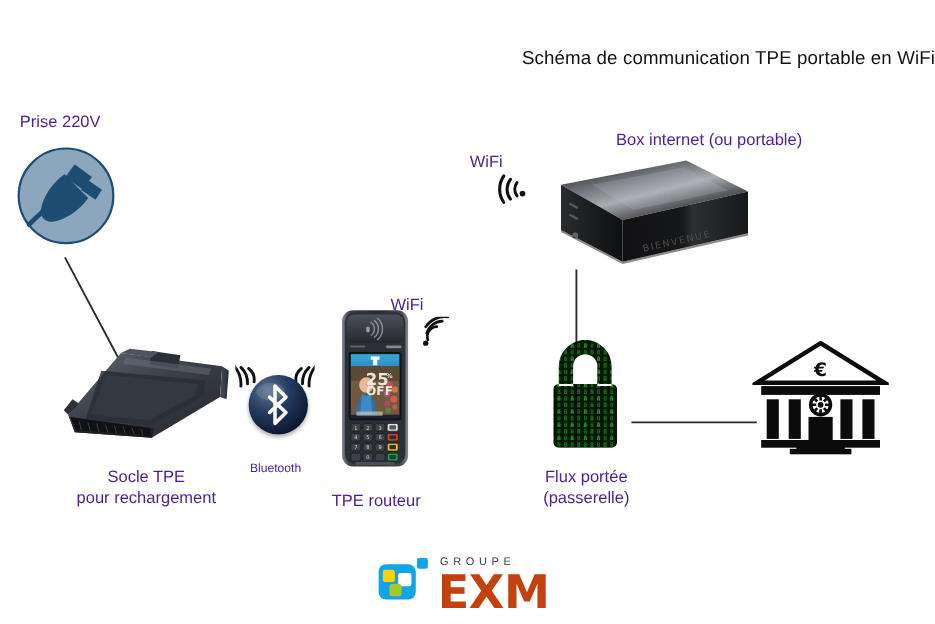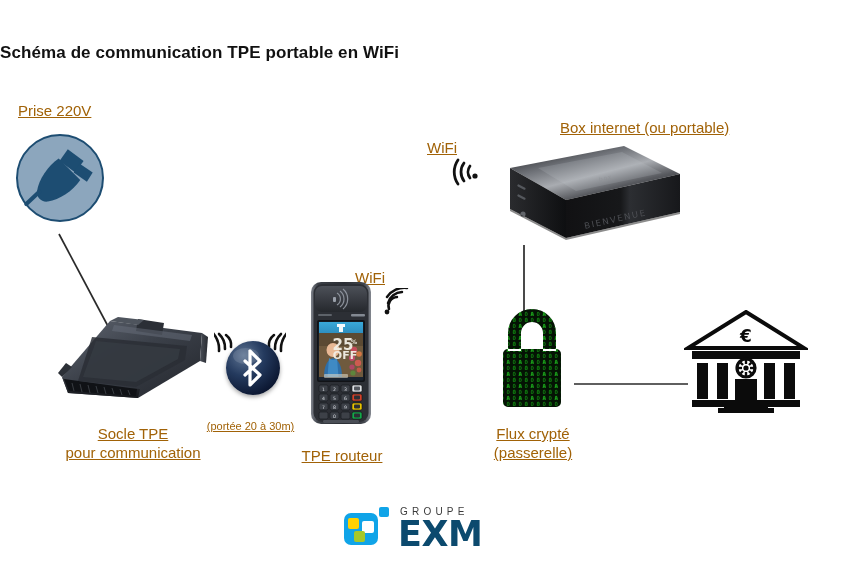--- a/index.html
+++ b/index.html
@@ -6,26 +6,26 @@
   body{
     width:850px;height:567px;position:relative;overflow:hidden;
     font-family:"Liberation Sans", sans-serif;
     color:#1a1a1a;
     -webkit-font-smoothing:antialiased;
   }
   .abs{position:absolute;}
 
   
   #title{
-    left:0;top:43px;width:850px;text-align:left;
-    font-size:17px;font-weight:bold;letter-spacing:.1px;color:#111;
-  }
-
-  
-  .lbl{font-size:15px;color:#a16207;line-height:19px;white-space:pre-line;text-decoration:underline;}
+    left:0;top:43px;width:850px;text-align:right;
+    font-size:17px;font-weight:normal;letter-spacing:.1px;color:#111;
+  }
+
+  
+  .lbl{font-size:15px;color:#4c1d95;line-height:19px;white-space:pre-line;}
   .lbl.center{text-align:center;}
   .small{font-size:11px;}
 
   
   #prise-label{left:18px;top:101px;}
   #prise-circle{
     left:16px;top:134px;width:88px;height:88px;border-radius:50%;
     background:#8ca6bd;border:2.5px solid #1d4d72;box-sizing:border-box;
   }
   #prise-circle svg{position:absolute;left:0;top:0;}
@@ -64,21 +64,21 @@
 
   
   #logo{left:344px;top:503px;width:165px;height:46px;}
   #logo-mark{position:absolute;left:0;top:4px;width:48px;height:40px;}
   #logo-groupe{
     position:absolute;left:56px;top:3px;
     font-size:10px;font-weight:normal;letter-spacing:4.2px;color:#3b3b3b;
   }
   #logo-exm{
     position:absolute;left:54px;top:11px;
-    font-size:35px;font-weight:bold;letter-spacing:-0.5px;color:#0c4a6e;
+    font-size:42px;font-weight:bold;letter-spacing:-0.5px;color:#c2410c;
     font-family:"DejaVu Sans", sans-serif;
   }
 </style>
 </head>
 <body>
 
 <div class="abs" id="title">Schéma de communication TPE portable en WiFi</div>
 
 <svg class="abs" style="left:55px;top:232px;width:70px;height:105px;overflow:visible;">
   <line x1="4" y1="2" x2="55" y2="98" stroke="#2a2a2a" stroke-width="1.7"></line>
@@ -144,21 +144,21 @@
 
     <path d="M86 4 L112 8 L110 20 L84 16 Z" fill="#2b2f36"></path>
     <path d="M58 6 L66 2 L92 5 L86 10 Z" fill="#4e545d"></path>
 
     <path d="M10 62 L6 58 L14 48 L20 52 Z" fill="#2c3037"></path>
 
     <path d="M62 10 L140 20 L138 26 L60 16 Z" fill="#6d7481" opacity=".45"></path>
   </svg>
 </div>
 <div class="abs lbl center" id="socle-label">Socle TPE
-pour communication</div>
+pour rechargement</div>
 
 <div class="abs" id="bt-wrap">
   <svg width="72" height="72" viewBox="0 0 72 72" style="position:absolute;left:0;top:0;">
 
     <g stroke="#111" fill="none" stroke-width="2.6" stroke-linecap="round">
       <path d="M17 22 A13 13 0 0 0 12 10"></path>
       <path d="M11 24 A19 19 0 0 0 5 9"></path>
       <path d="M5 26 A25 25 0 0 0 -1 8"></path>
     </g>
 
@@ -169,21 +169,21 @@
     </g>
   </svg>
   <div id="bt-ball">
     <svg width="54" height="54" viewBox="0 0 54 54" style="position:absolute;left:0;top:0;">
       <path d="M24 10 L24 44 L34 34 L19 20 M24 10 L34 20 L19 34" stroke="#ffffff" stroke-width="3.2" fill="none" stroke-linejoin="round" stroke-linecap="round"></path>
       <ellipse cx="20" cy="15" rx="13" ry="8" fill="#ffffff" opacity=".12"></ellipse>
     </svg>
   </div>
 </div>
 <div class="abs lbl center" id="bt-label">
-  <div class="small">(portée 20 à 30m)</div>
+  <div class="small">Bluetooth</div>
 </div>
 
 <div class="abs lbl" id="wifi-tpe-label">WiFi</div>
 <svg class="abs" id="wifi-tpe-icon" viewBox="0 0 30 30">
   <g stroke="#111" fill="none" stroke-width="2.5" stroke-linecap="round">
     <path d="M6 21 A9 9 0 0 1 14 9"></path>
     <path d="M5 15 A15 15 0 0 1 19 4"></path>
     <path d="M4 9 A21 21 0 0 1 24 0"></path>
   </g>
   <circle cx="4" cy="24" r="2.4" fill="#111"></circle>
@@ -368,21 +368,21 @@
                  M44 4 a24 24 0 0 0 -24 24 v18 h13 v-18 a11 11 0 0 1 22 0 v18 h13 v-18 a24 24 0 0 0 -24 -24 z"></path>
       </clipPath>
     </defs>
     <g clip-path="url(#lockClip)">
       <rect x="0" y="0" width="88" height="110" fill="url(#matrix)"></rect>
       <rect x="0" y="0" width="88" height="110" fill="url(#matrix2)"></rect>
       <rect x="0" y="0" width="88" height="110" fill="#0a2f0a" opacity=".25"></rect>
     </g>
   </svg>
 </div>
-<div class="abs lbl center" id="lock-label">Flux crypté
+<div class="abs lbl center" id="lock-label">Flux portée
 (passerelle)</div>
 
 <div class="abs" id="bank">
   <svg width="124" height="104" viewBox="0 0 124 104">
 
     <path d="M62 2 L120 38 L4 38 Z" fill="none" stroke="#0b0b0b" stroke-width="4"></path>
 
     <text x="62" y="32" font-family="DejaVu Sans, sans-serif" font-size="17" font-weight="bold" fill="#0b0b0b" text-anchor="middle">€</text>
 
     <rect x="8" y="41" width="108" height="8" fill="#0b0b0b"></rect>

